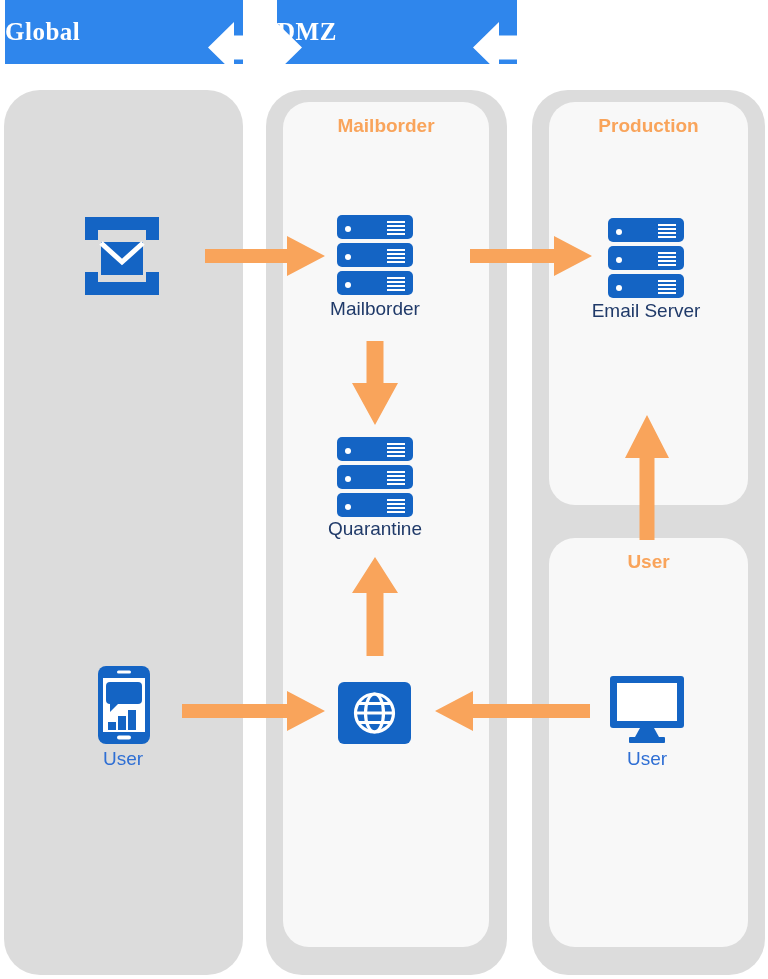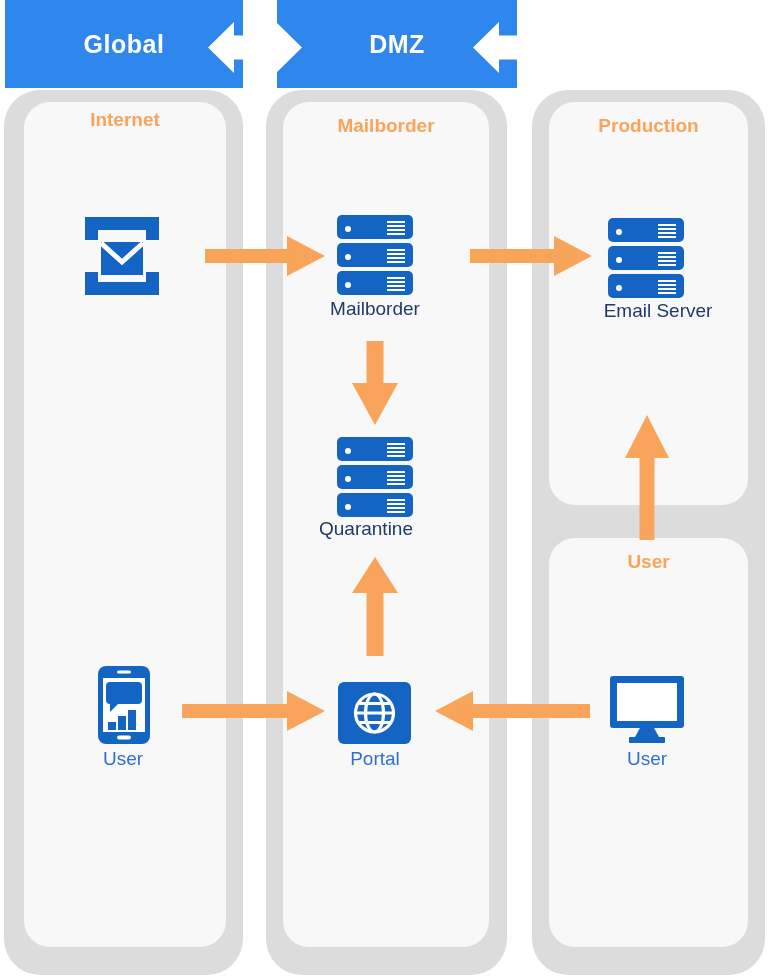--- a/index.html
+++ b/index.html
@@ -10,22 +10,22 @@
     --panel-bg:#F8F8F8;
     --navy:#203A69;
     --blue-label:#2F6FD4;
   }
   *{margin:0;padding:0;box-sizing:border-box;}
   html,body{background:#fff;}
   body{font-family:"Liberation Sans","DejaVu Sans",sans-serif;}
   .stage{position:relative;width:768px;height:979px;background:#fff;overflow:hidden;}
 
   
-  .zone-bar{position:absolute;top:0;height:88px;background:var(--header-blue);
-    display:flex;align-items:center;justify-content:center;}
+  .zone-bar{position:absolute;top:0;height:64px;background:var(--header-blue);
+    display:flex;align-items:center;font-family:Liberation Serif, serif;}
   .zone-bar span{color:#fff;font-size:25px;font-weight:bold;letter-spacing:.5px;}
   .zone-bar.global{left:5px;width:238px;}
   .zone-bar.dmz{left:277px;width:240px;}
   .zone-bar.internal{left:533px;width:232px;}
 
   .dbl-arrow{position:absolute;top:19px;width:94px;height:57px;z-index:5;}
   .dbl-arrow polygon{fill:#fff;}
   .dbl-arrow.g1{left:208px;}
   .dbl-arrow.g2{left:473px;}
 
@@ -61,22 +61,22 @@
   .icon.stack-quarantine{left:337px;top:437px;}
   .icon.portal{left:338px;top:682px;}
   .icon.phone{left:98px;top:666px;}
   .icon.monitor{left:610px;top:676px;}
 
   
   .node-label{position:absolute;width:160px;text-align:center;font-size:19px;z-index:4;}
   .node-label.navy{color:var(--navy);}
   .node-label.blue{color:var(--blue-label);}
   .lbl-mailborder{left:295px;top:298px;}
-  .lbl-emailserver{left:578px;top:300px;}
-  .lbl-quarantine{left:286px;top:518px;}
+  .lbl-emailserver{left:566px;top:300px;}
+  .lbl-quarantine{left:295px;top:518px;}
   .lbl-portal{left:295px;top:748px;}
   .lbl-user-global{left:43px;top:748px;}
   .lbl-user-internal{left:567px;top:748px;}
 
   
   .flow{position:absolute;z-index:6;}
   .flow polygon{fill:var(--orange);}
   .fl-inet-mb{left:205px;top:236px;}
   .fl-mb-es{left:470px;top:236px;}
   .fl-mb-q{left:352px;top:341px;}
@@ -101,23 +101,20 @@
     <polygon points="0,28.5 26,3 26,16.5 68,16.5 68,3 94,28.5 68,54 68,40.5 26,40.5 26,54"></polygon>
   </svg>
   <svg class="dbl-arrow g2" viewBox="0 0 94 57">
     <polygon points="0,28.5 26,3 26,16.5 68,16.5 68,3 94,28.5 68,54 68,40.5 26,40.5 26,54"></polygon>
   </svg>
 
   <div class="col global"></div>
   <div class="col dmz"></div>
   <div class="col internal"></div>
 
-  <div class="panel global">
-    <div class="panel-title">Internet</div>
-  </div>
   <div class="panel dmz">
     <div class="panel-title">Mailborder</div>
   </div>
   <div class="panel production">
     <div class="panel-title">Production</div>
   </div>
   <div class="panel internal-user">
     <div class="panel-title">User</div>
   </div>
 
@@ -223,21 +220,20 @@
   <svg class="icon monitor" width="74" height="68" viewBox="0 0 74 68">
     <rect class="b" width="74" height="52" rx="3"></rect>
     <rect class="w" x="7" y="7" width="60" height="38"></rect>
     <polygon class="b" points="30,52 44,52 49,61 25,61"></polygon>
     <rect class="b" x="19" y="61" width="36" height="6" rx="1"></rect>
   </svg>
 
   <div class="node-label navy lbl-mailborder">Mailborder</div>
   <div class="node-label navy lbl-emailserver">Email Server</div>
   <div class="node-label navy lbl-quarantine">Quarantine</div>
-  <div class="node-label blue lbl-portal">Portal</div>
   <div class="node-label blue lbl-user-global">User</div>
   <div class="node-label blue lbl-user-internal">User</div>
 
   <svg class="flow fl-inet-mb" width="120" height="40" viewBox="0 0 120 40">
     <polygon points="0,13 82,13 82,0 120,20 82,40 82,27 0,27"></polygon>
   </svg>
   <svg class="flow fl-mb-es" width="122" height="40" viewBox="0 0 122 40">
     <polygon points="0,13 84,13 84,0 122,20 84,40 84,27 0,27"></polygon>
   </svg>
   <svg class="flow fl-mb-q" width="46" height="84" viewBox="0 0 46 84">

